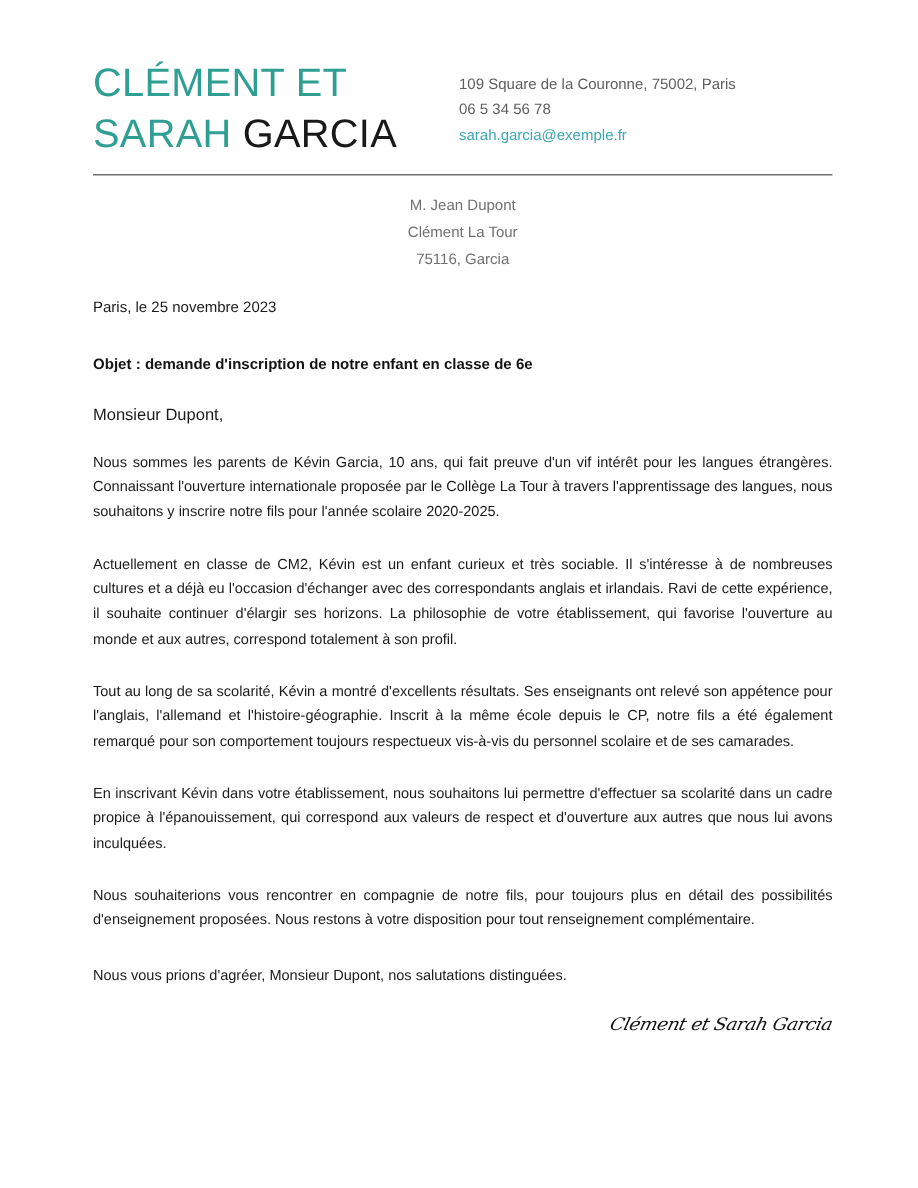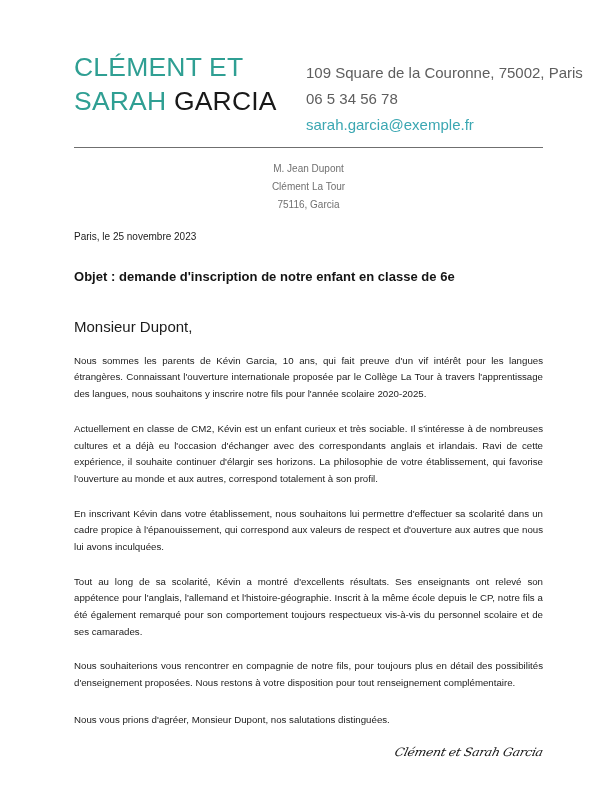--- a/index.html
+++ b/index.html
@@ -14,21 +14,21 @@
     font-family: "Liberation Sans", sans-serif;
     color: #1b1b1b;
     overflow: hidden;
     position: relative;
   }
 
   .page {
     width: 612px;
     height: 792px;
     box-sizing: border-box;
-    padding: 12px;
+    padding: 0;
     position: relative;
   }
 
   
   .letterhead {
     display: flex;
     align-items: flex-start;
     padding: 38px 57px 0 62px;
     box-sizing: border-box;
   }
@@ -43,23 +43,24 @@
   }
   .sender-name .ln {
     display: block;
   }
   .name-teal { color: #2f9f93; }
   .name-dark { color: #191919; }
 
   .sender-contact {
     flex: 1 1 auto;
     padding-top: 10px;
-    font-size: 15px;
+    font-size: 10px;
     line-height: 1.72;
     color: #5e5e5e;
+    margin-left: 12px;
   }
   .sender-contact .c-line { display: block; white-space: nowrap; }
   .sender-contact .c-email { color: #3ba7b2; }
 
   .rule {
     margin: 10px 57px 0 62px;
     height: 1px;
     background: #6f6f6f;
     font-size: 0;
     line-height: 0;
@@ -82,28 +83,28 @@
     color: #1b1b1b;
     font-weight: 400;
   }
 
   
   .letter-body {
     margin: 0 57px 0 62px;
   }
   .subject {
     margin-top: 27px;
-    font-size: 13px;
+    font-size: 10px;
     font-weight: bold;
     color: #141414;
     letter-spacing: 0.02px;
   }
   .salutation {
-    margin-top: 34px;
-    font-size: 15px;
+    margin-top: 22px;
+    font-size: 11px;
     color: #1b1b1b;
   }
   .para {
     margin-top: 18px;
     font-size: 9.7px;
     line-height: 1.72;
     text-align: justify;
     color: #1b1b1b;
   }
   .closing {
@@ -161,22 +162,22 @@
   <div class="dateline">Paris, le 25 novembre 2023</div>
 
   <div class="letter-body">
 
     <div class="subject">Objet : demande d'inscription de notre enfant en classe de 6e</div>
 
     <div class="salutation">Monsieur Dupont,</div>
 
     <p class="para">Nous sommes les parents de Kévin Garcia, 10 ans, qui fait preuve d'un vif intérêt pour les langues étrangères. Connaissant l'ouverture internationale proposée par le Collège La Tour à travers l'apprentissage des langues, nous souhaitons y inscrire notre fils pour l'année scolaire 2020-2025.</p>
     <p class="para">Actuellement en classe de CM2, Kévin est un enfant curieux et très sociable. Il s'intéresse à de nombreuses cultures et a déjà eu l'occasion d'échanger avec des correspondants anglais et irlandais. Ravi de cette expérience, il souhaite continuer d'élargir ses horizons. La philosophie de votre établissement, qui favorise l'ouverture au monde et aux autres, correspond totalement à son profil.</p>
+    <p class="para">Tout au long de sa scolarité, Kévin a montré d'excellents résultats. Ses enseignants ont relevé son appétence pour l'anglais, l'allemand et l'histoire-géographie. Inscrit à la même école depuis le CP, notre fils a été également remarqué pour son comportement toujours respectueux vis-à-vis du personnel scolaire et de ses camarades.</p>
     <p class="para">En inscrivant Kévin dans votre établissement, nous souhaitons lui permettre d'effectuer sa scolarité dans un cadre propice à l'épanouissement, qui correspond aux valeurs de respect et d'ouverture aux autres que nous lui avons inculquées.</p>
-    <p class="para">Tout au long de sa scolarité, Kévin a montré d'excellents résultats. Ses enseignants ont relevé son appétence pour l'anglais, l'allemand et l'histoire-géographie. Inscrit à la même école depuis le CP, notre fils a été également remarqué pour son comportement toujours respectueux vis-à-vis du personnel scolaire et de ses camarades.</p>
     <p class="para">Nous souhaiterions vous rencontrer en compagnie de notre fils, pour toujours plus en détail des possibilités d'enseignement proposées. Nous restons à votre disposition pour tout renseignement complémentaire.</p>
 
     <div class="closing">Nous vous prions d'agréer, Monsieur Dupont, nos salutations distinguées.</div>
 
   </div>
 
   <div class="signature-area">
     <span class="signature">Clément et Sarah Garcia</span>
   </div>
 

